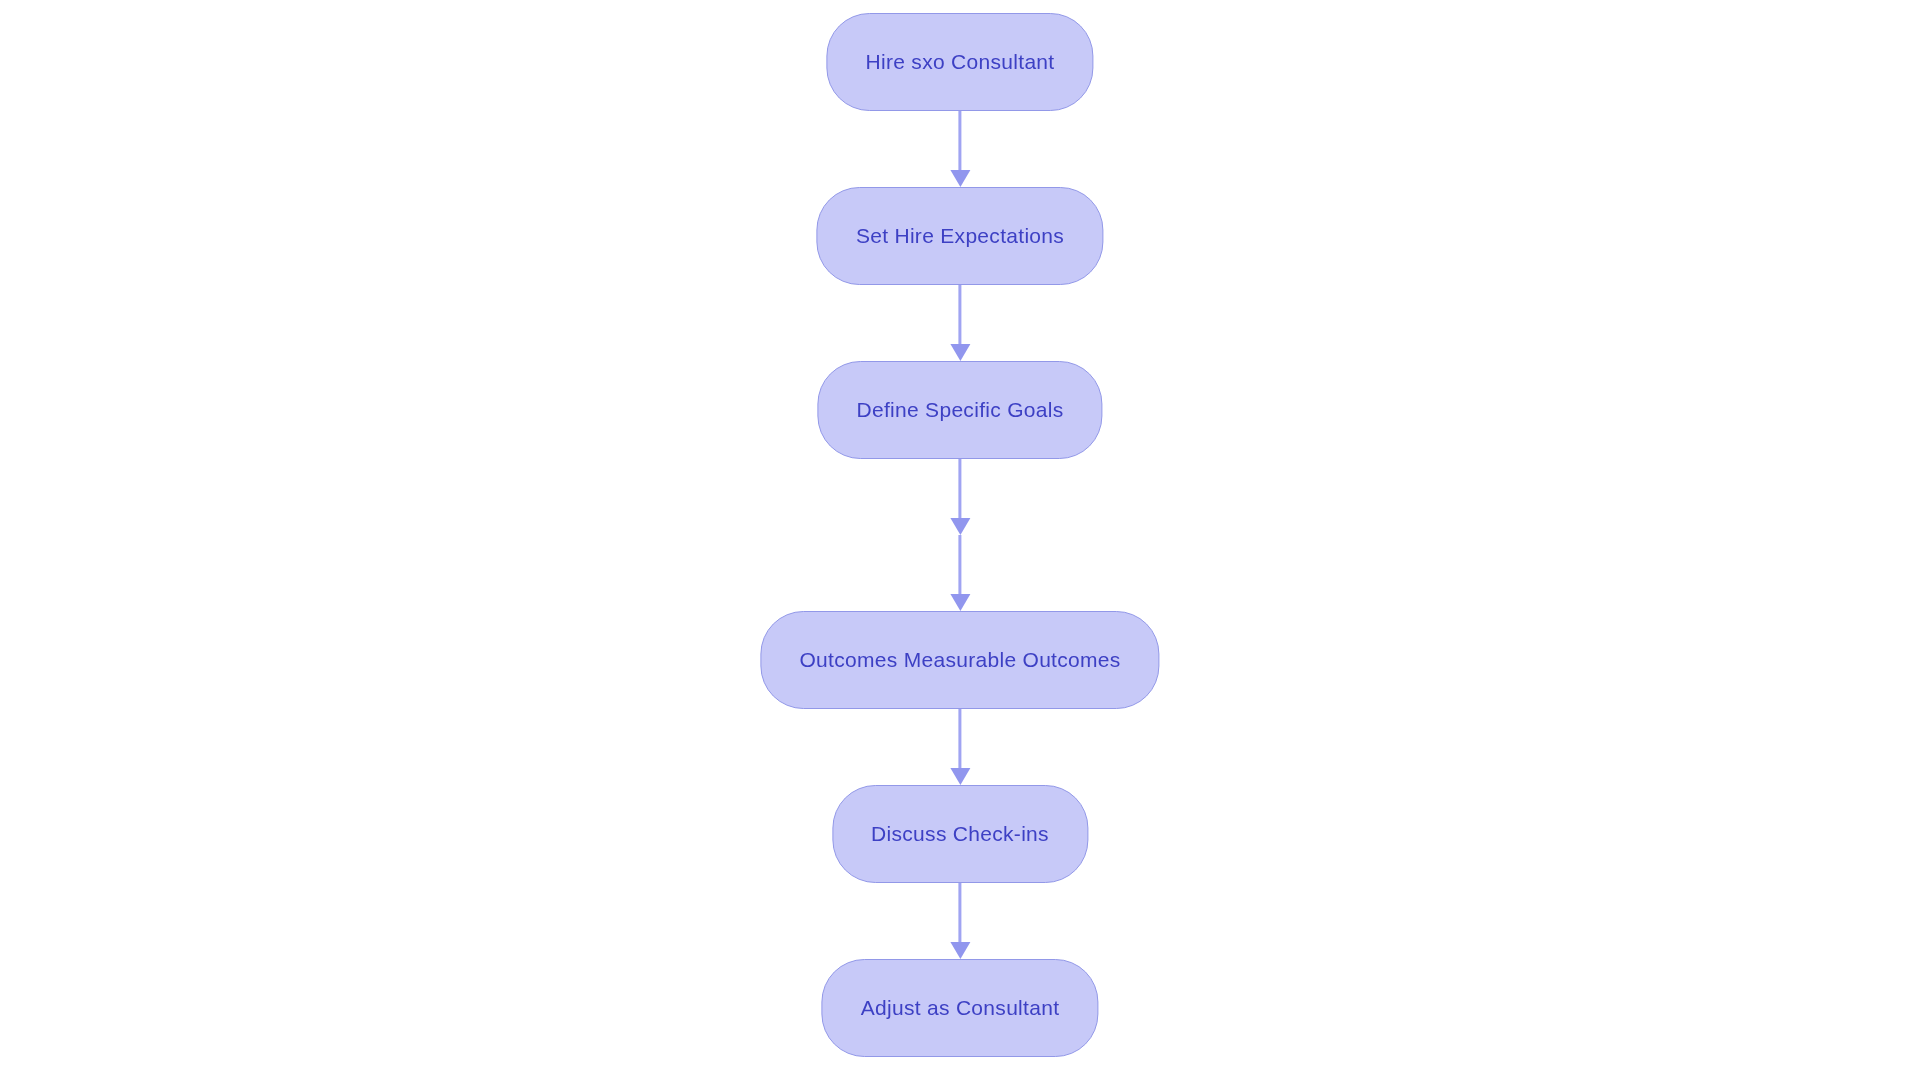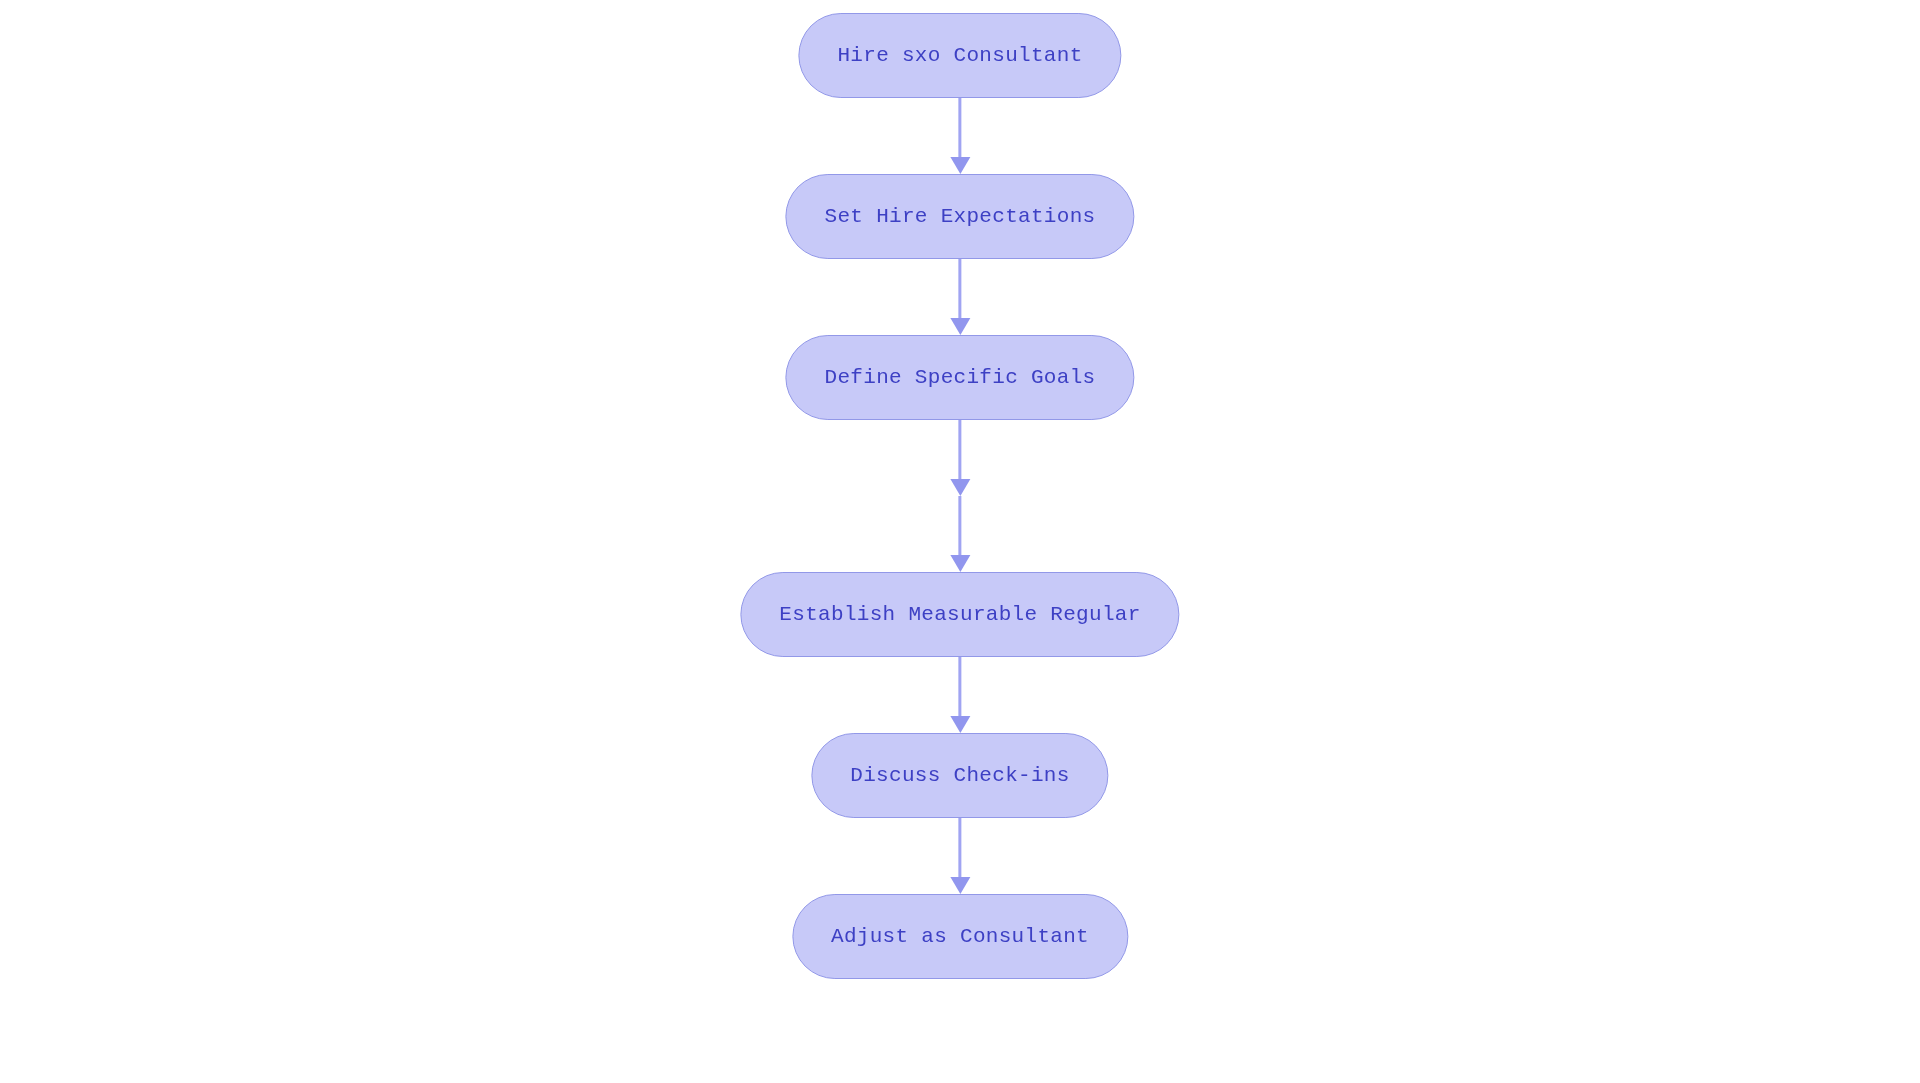--- a/index.html
+++ b/index.html
@@ -18,30 +18,29 @@
     position: absolute;
     left: 50%;
     top: 13px;
     transform: translateX(-50%);
     display: flex;
     flex-direction: column;
     align-items: center;
   }
   .flow-node {
     box-sizing: border-box;
-    height: 85px;
+    height: 98px;
     border-radius: 43px;
     background: var(--node-fill, #c7c9f8);
     border: 1.5px solid var(--node-border, #9298e8);
     display: flex;
     align-items: center;
     justify-content: center;
     padding: 0 38px;
     flex: 0 0 auto;
-    font-family: Liberation Mono, monospace;
   }
   .flow-node-label {
     font-size: 21px;
     font-weight: 400;
     letter-spacing: 0.3px;
     white-space: nowrap;
     color: var(--node-text, #3d40c4);
   }
   .flow-arrow {
     height: 76px;
@@ -97,21 +96,21 @@
     <div class="flow-arrow-head"></div>
   </div>
 
 
   <div class="flow-arrow">
     <div class="flow-arrow-line"></div>
     <div class="flow-arrow-head"></div>
   </div>
 
   <div class="flow-node">
-    <span class="flow-node-label">Establish Measurable Regular</span>
+    <span class="flow-node-label">Outcomes Measurable Outcomes</span>
   </div>
 
   <div class="flow-arrow">
     <div class="flow-arrow-line"></div>
     <div class="flow-arrow-head"></div>
   </div>
 
   <div class="flow-node">
     <span class="flow-node-label">Discuss Check-ins</span>
   </div>

